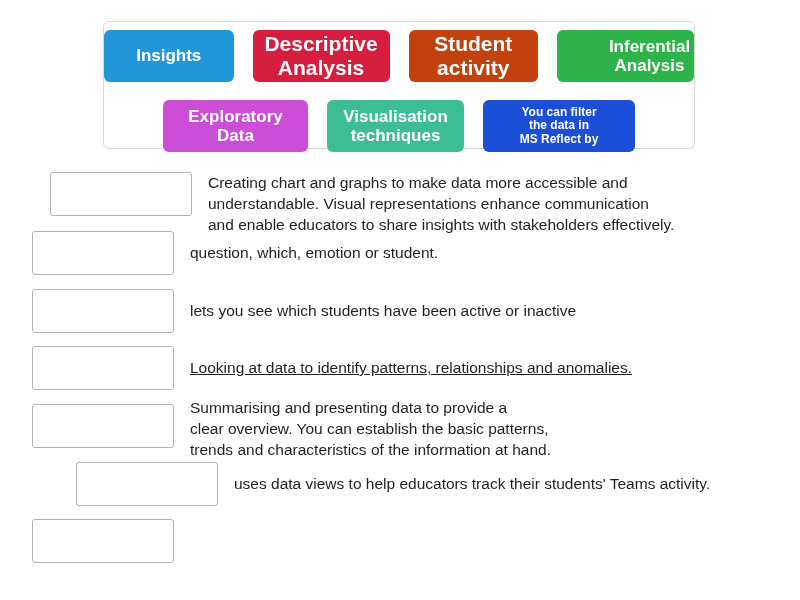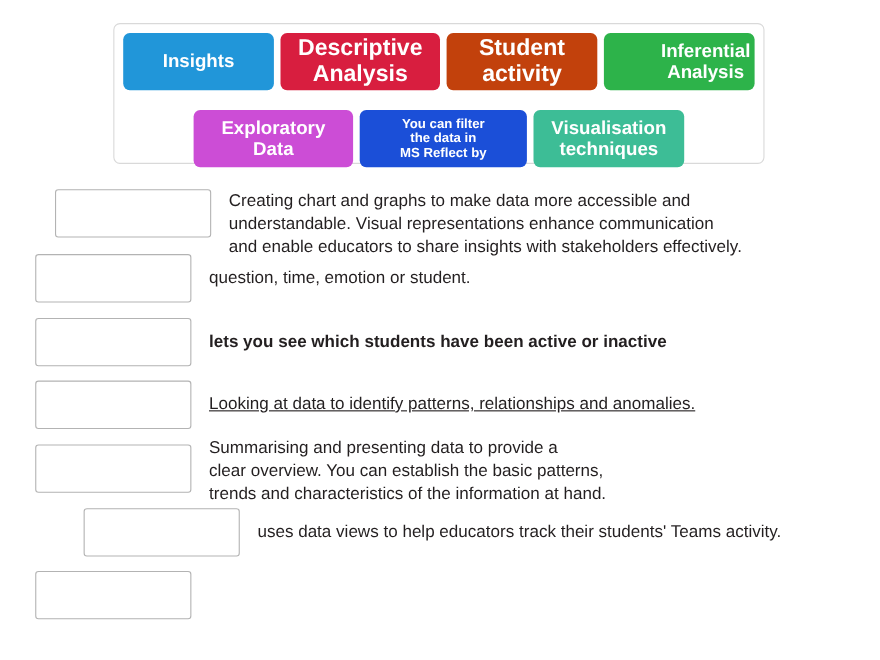--- a/index.html
+++ b/index.html
@@ -23,21 +23,21 @@
     width: 592px;
     height: 128px;
     border: 1px solid #d9d9d9;
     border-radius: 6px;
     background: #ffffff;
     box-sizing: border-box;
   }
   .tile-row {
     display: flex;
     justify-content: center;
-    gap: 6px;
+    gap: 19px;
   }
   #tile-row-1 { margin-top: 8px; }
   #tile-row-2 { margin-top: 18px; }
 
   .tile {
     border-radius: 6px;
     color: #ffffff;
     font-weight: bold;
     display: flex;
     align-items: center;
@@ -98,46 +98,46 @@
       <span style="white-space: pre-line; margin-left: 48px;">Inferential
 Analysis</span>
     </div>
   </div>
 
   <div class="tile-row" id="tile-row-2">
     <div class="tile" style="background:#cc4dd6; width:145px; font-size:17px;">
       <span style="white-space: pre-line;">Exploratory
 Data</span>
     </div>
+    <div class="tile" style="background:#3dbd96; width:137px; font-size:17px;">
+      <span style="white-space: pre-line;">Visualisation
+techniques</span>
+    </div>
     <div class="tile small-text" style="background:#1b4fd8; width:152px;">
       <span style="white-space: pre-line;">You can filter
 the data in
 MS Reflect by</span>
-    </div>
-    <div class="tile" style="background:#3dbd96; width:137px; font-size:17px;">
-      <span style="white-space: pre-line;">Visualisation
-techniques</span>
     </div>
   </div>
 
 </div>
 
 <div class="answer-row" style="top:172px;padding-left:18px;">
   <div class="drop-box"></div>
   <div class="answer-text">Creating chart and graphs to make data more accessible and
 understandable. Visual representations enhance communication
 and enable educators to share insights with stakeholders effectively.</div>
 </div>
 
 <div class="answer-row" style="top:231px;">
   <div class="drop-box"></div>
-  <div class="answer-text" style="margin-top:11px;">question, time, emotion or student.</div>
+  <div class="answer-text" style="margin-top:11px;">question, which, emotion or student.</div>
 </div>
 
-<div class="answer-row" style="top:289px;font-weight:bold;">
+<div class="answer-row" style="top:289px;">
   <div class="drop-box"></div>
   <div class="answer-text" style="margin-top:11px;">lets you see which students have been active or inactive</div>
 </div>
 
 <div class="answer-row" style="top:346px;">
   <div class="drop-box"></div>
   <div class="answer-text" style="margin-top:11px;text-decoration:underline;">Looking at data to identify patterns, relationships and anomalies.</div>
 </div>
 
 <div class="answer-row" style="top:404px;">

